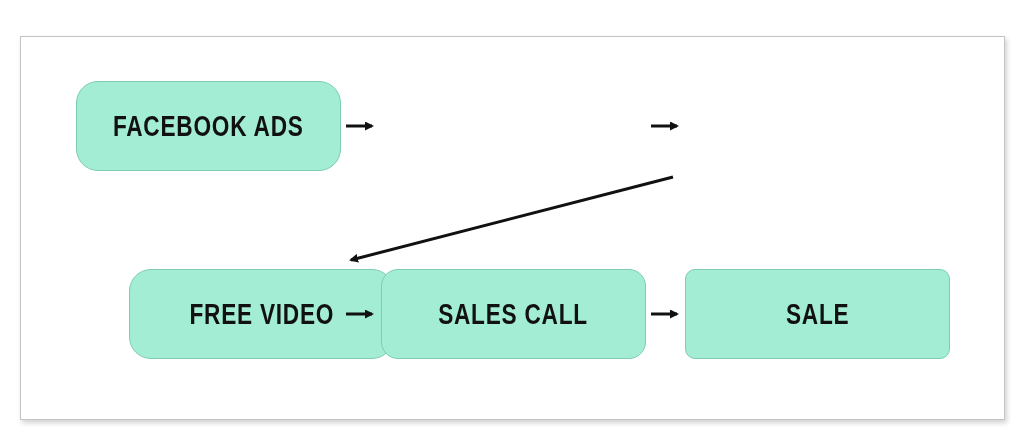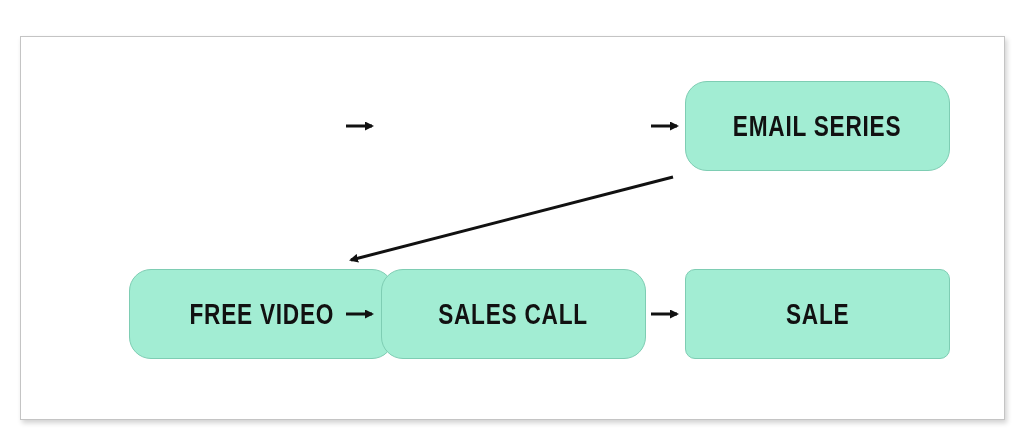--- a/index.html
+++ b/index.html
@@ -51,21 +51,21 @@
     white-space: nowrap;
   }
 
   
   .n1 { left: 55px;  top: 44px; }
   .n2 { left: 360px; top: 44px; }
   .n3 { left: 664px; top: 44px; }
 
   
   .n4 { left: 64px;  top: 232px; margin-left: 44px; }
-  .n5 { left: 360px; top: 232px; }
+  .n5 { left: 360px; top: 232px; border-radius: 17px; }
   .n6 { left: 664px; top: 232px; border-radius: 10px; }
 
   .arrows {
     position: absolute;
     left: 0;
     top: 0;
     width: 985px;
     height: 384px;
     pointer-events: none;
   }
@@ -74,25 +74,25 @@
     stroke: var(--arrow, #111111);
     stroke-width: 3;
   }
 </style>
 </head>
 <body>
 
 <div class="page">
   <div class="card">
 
+    <div class="node n1">
+      <span class="label">FACEBOOK ADS</span>
+    </div>
 
 
-    <div class="node n3">
-      <span class="label">EMAIL SERIES</span>
-    </div>
 
     <div class="node n4">
       <span class="label">FREE VIDEO</span>
     </div>
 
     <div class="node n5">
       <span class="label">SALES CALL</span>
     </div>
 
     <div class="node n6">

